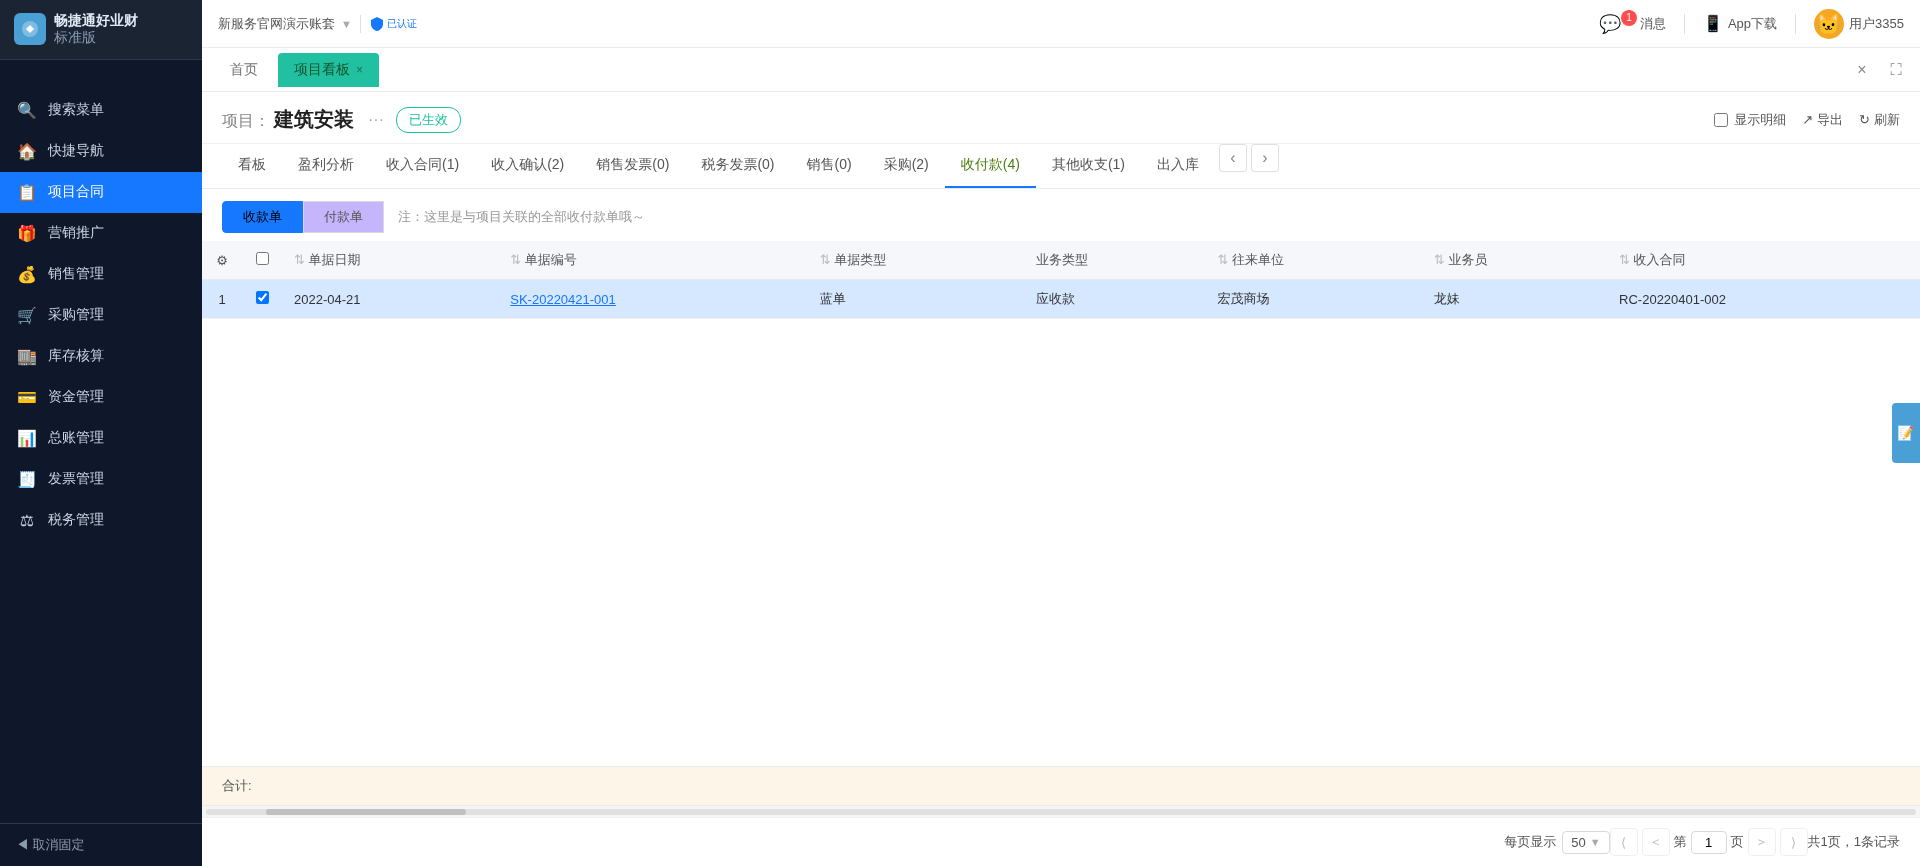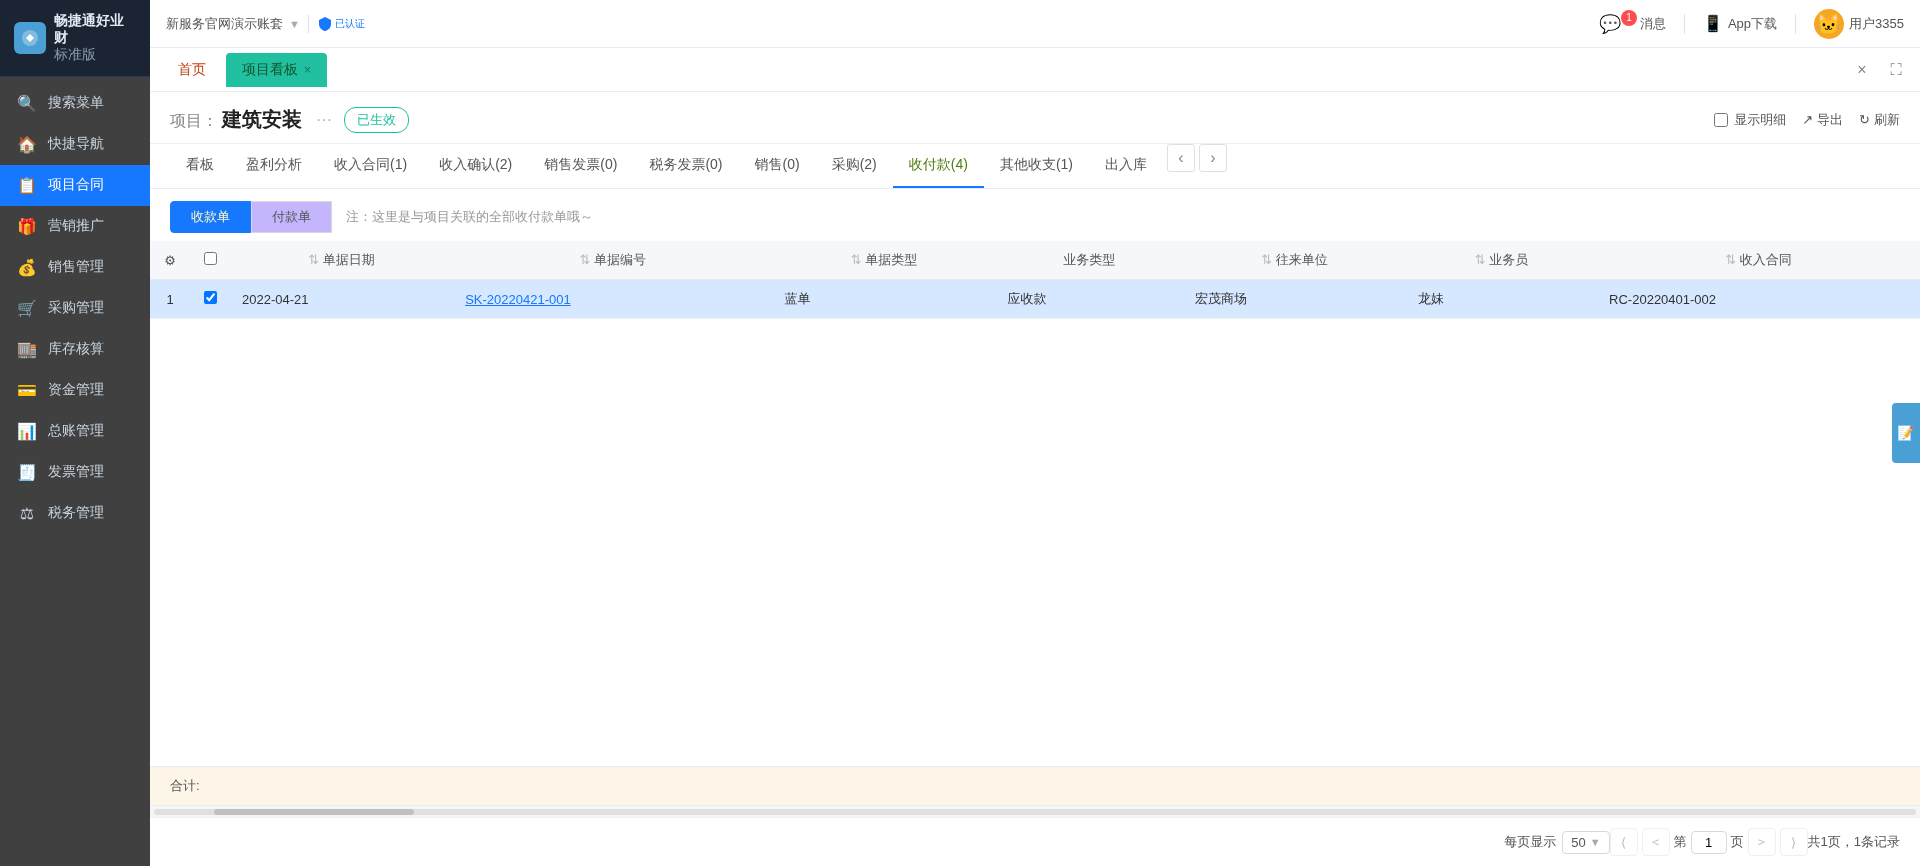--- a/index.html
+++ b/index.html
@@ -1,26 +1,27 @@
 <!DOCTYPE html>
 <html><head>
   <meta charset="utf-8">
   <style>
     * { box-sizing: border-box; margin: 0; padding: 0; }
     body { font-family: 'Microsoft YaHei', Arial, sans-serif; font-size: 13px; background: #f0f2f5; display: flex; height: 866px; overflow: hidden; }
 
     
     .sidebar {
-      width: 150px;
-      background: #404040;
+      width: 202px;
+      background: #0f172a;
       color: #c8d4e0;
       display: flex;
       flex-direction: column;
       flex-shrink: 0;
       height: 100%;
+      gap: 24px;
     }
     .sidebar-logo {
       display: flex;
       align-items: center;
       padding: 12px 14px;
       background: #1a2433;
       border-bottom: 1px solid #2a3a4e;
     }
     .sidebar-logo-icon {
       width: 32px;
@@ -146,21 +147,21 @@
       align-items: center;
       padding: 0 12px;
       border-bottom: 1px solid #e8ecf0;
       gap: 4px;
     }
     .tab-item {
       padding: 8px 16px;
       border-radius: 4px 4px 0 0;
       cursor: pointer;
       font-size: 14px;
-      color: #c2410c;
+      color: #737373;
       display: flex;
       align-items: center;
       gap: 6px;
     }
     .tab-item.active {
       background: #20c0a0;
       color: #14532d;
     }
     .tab-close {
       font-size: 12px;
@@ -285,21 +286,21 @@
     .toggle-btn {
       padding: 6px 20px;
       font-size: 13px;
       cursor: pointer;
       border: 1px solid #d9d9d9;
       background: #c4b5fd;
       color: #555;
     }
     .toggle-btn:first-child { border-radius: 4px 0 0 4px; }
     .toggle-btn:last-child { border-radius: 0 4px 4px 0; }
-    .toggle-btn.active { background: #1677ff; color: #fef9c3; border-color: #1677ff; }
+    .toggle-btn.active { background: #1677ff; color: #000000; border-color: #1677ff; }
     .toggle-note {
       margin-left: 14px;
       color: #999;
       font-size: 13px;
     }
 
     
     .table-wrapper {
       flex: 1;
       overflow: auto;
@@ -308,21 +309,21 @@
     table {
       width: 100%;
       border-collapse: collapse;
       font-size: 13px;
     }
     thead tr {
       background: #f5f7fa;
     }
     thead th {
       padding: 10px 12px;
-      text-align: center;
+      text-align: left;
       color: #555;
       font-weight: 500;
       border-bottom: 1px solid #e8ecf0;
       white-space: nowrap;
     }
     thead th.center { text-align: center; }
     tbody tr {
       border-bottom: 1px solid #f0f0f0;
       transition: background 0.1s;
     }
@@ -504,20 +505,23 @@
       <span>总账管理</span>
     </div>
     <div class="sidebar-item">
       <span class="sidebar-item-icon">🧾</span>
       <span>发票管理</span>
     </div>
     <div class="sidebar-item">
       <span class="sidebar-item-icon">⚖</span>
       <span>税务管理</span>
     </div>
+  </div>
+  <div class="sidebar-footer">
+    <span>◀ 取消固定</span>
   </div>
 </div>
 
 <div class="main">
 
   <div class="top-header">
     <div class="top-header-left">
       <div class="account-selector">
         <span>新服务官网演示账套</span>
         <span style="font-size:11px; color:#aaa;">▼</span>

